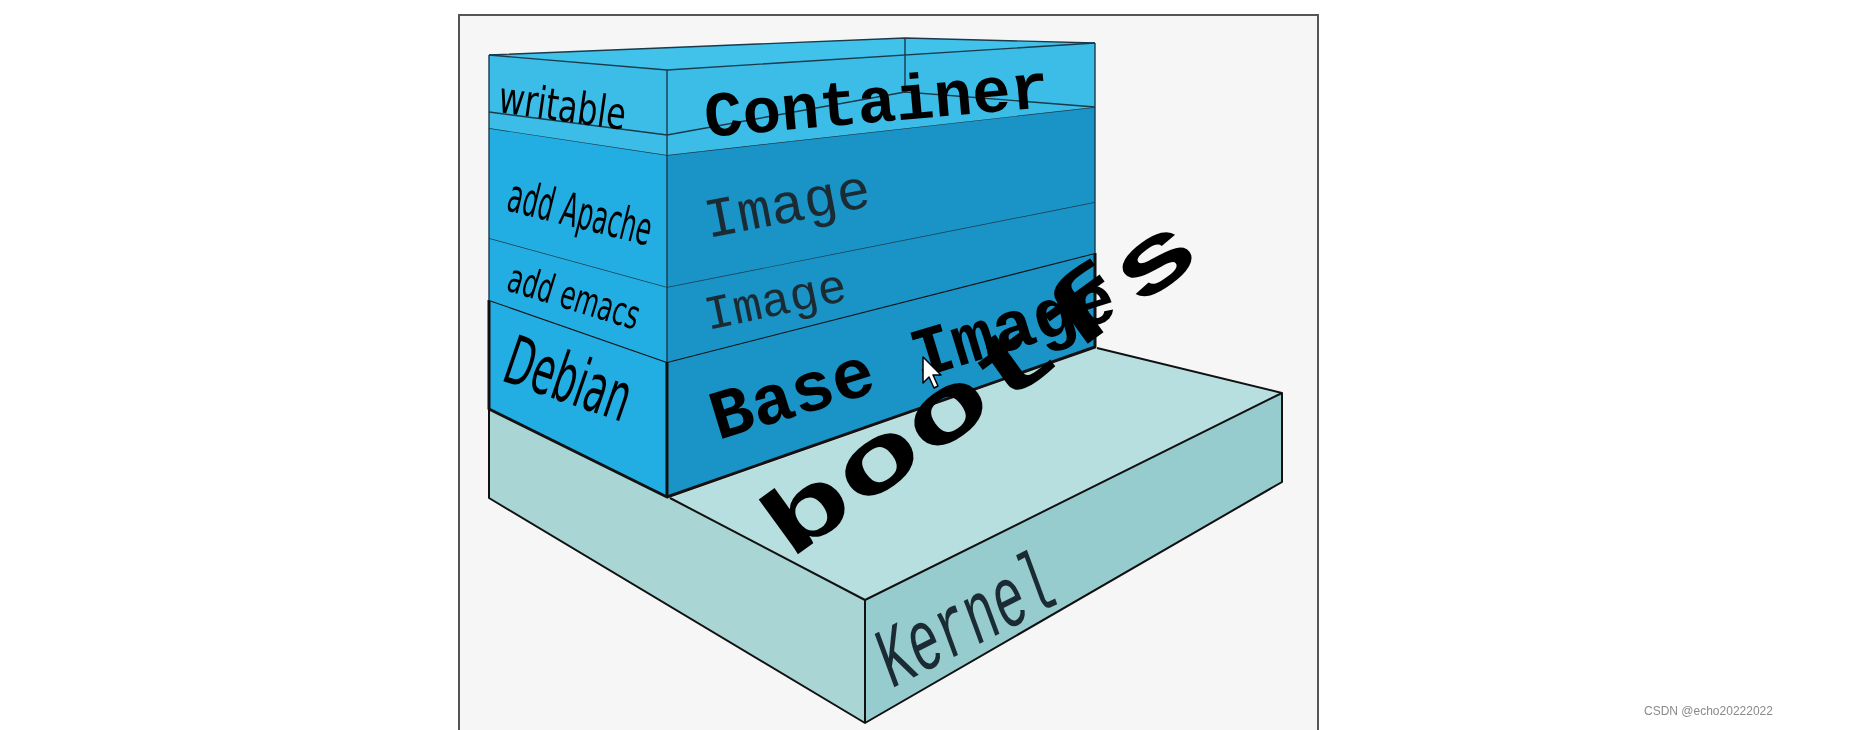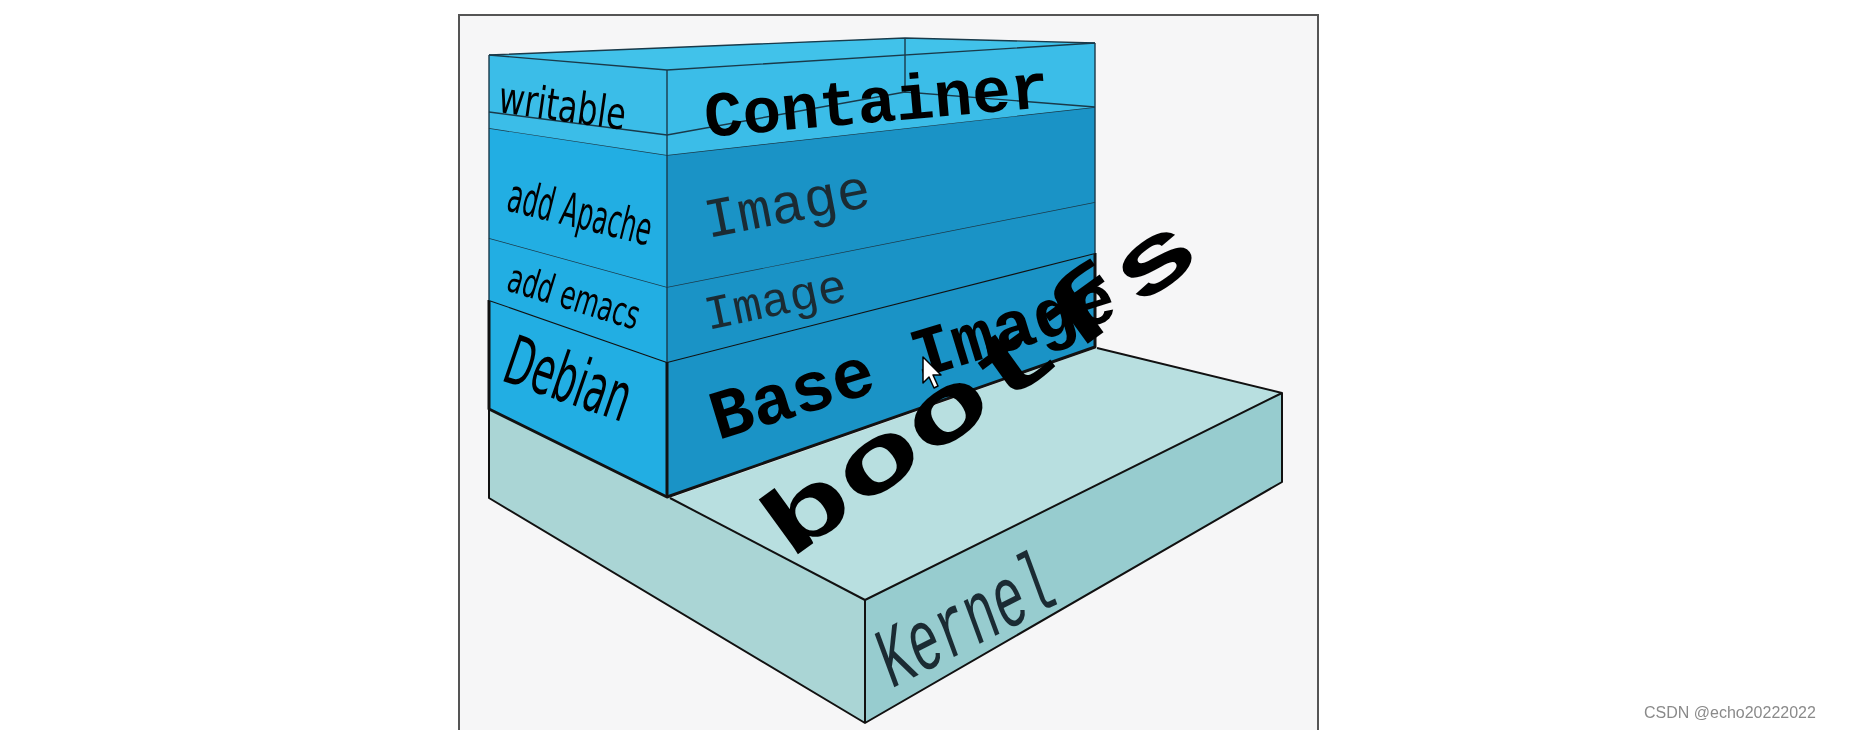--- a/index.html
+++ b/index.html
@@ -1,18 +1,18 @@
 <!DOCTYPE html>
 <html><head>
 <meta charset="utf-8">
 <style>
   html, body { margin:0; padding:0; background:#ffffff; }
   body { width:1850px; height:730px; position:relative; overflow:hidden; font-family:"Liberation Sans", sans-serif; }
   svg { position:absolute; left:0; top:0; }
-  .watermark { position:absolute; left:1644px; top:704px; font-size:16px; color:#8a8a8a; font-family:"Liberation Sans", sans-serif; white-space:nowrap; }
+  .watermark { position:absolute; left:1644px; top:704px; font-size:12px; color:#8a8a8a; font-family:"Liberation Sans", sans-serif; white-space:nowrap; }
   .edge { stroke:#111; stroke-width:2; stroke-linejoin:round; fill:none; }
   .thin { stroke:#1a3a4a; stroke-width:1.4; fill:none; }
   .hand { font-family:"DejaVu Sans", sans-serif; fill:#000; }
   .mono { font-family:"Liberation Mono", monospace; }
 </style>
 </head>
 <body>
 
 <svg width="1850" height="730" viewBox="0 0 1850 730">
 

